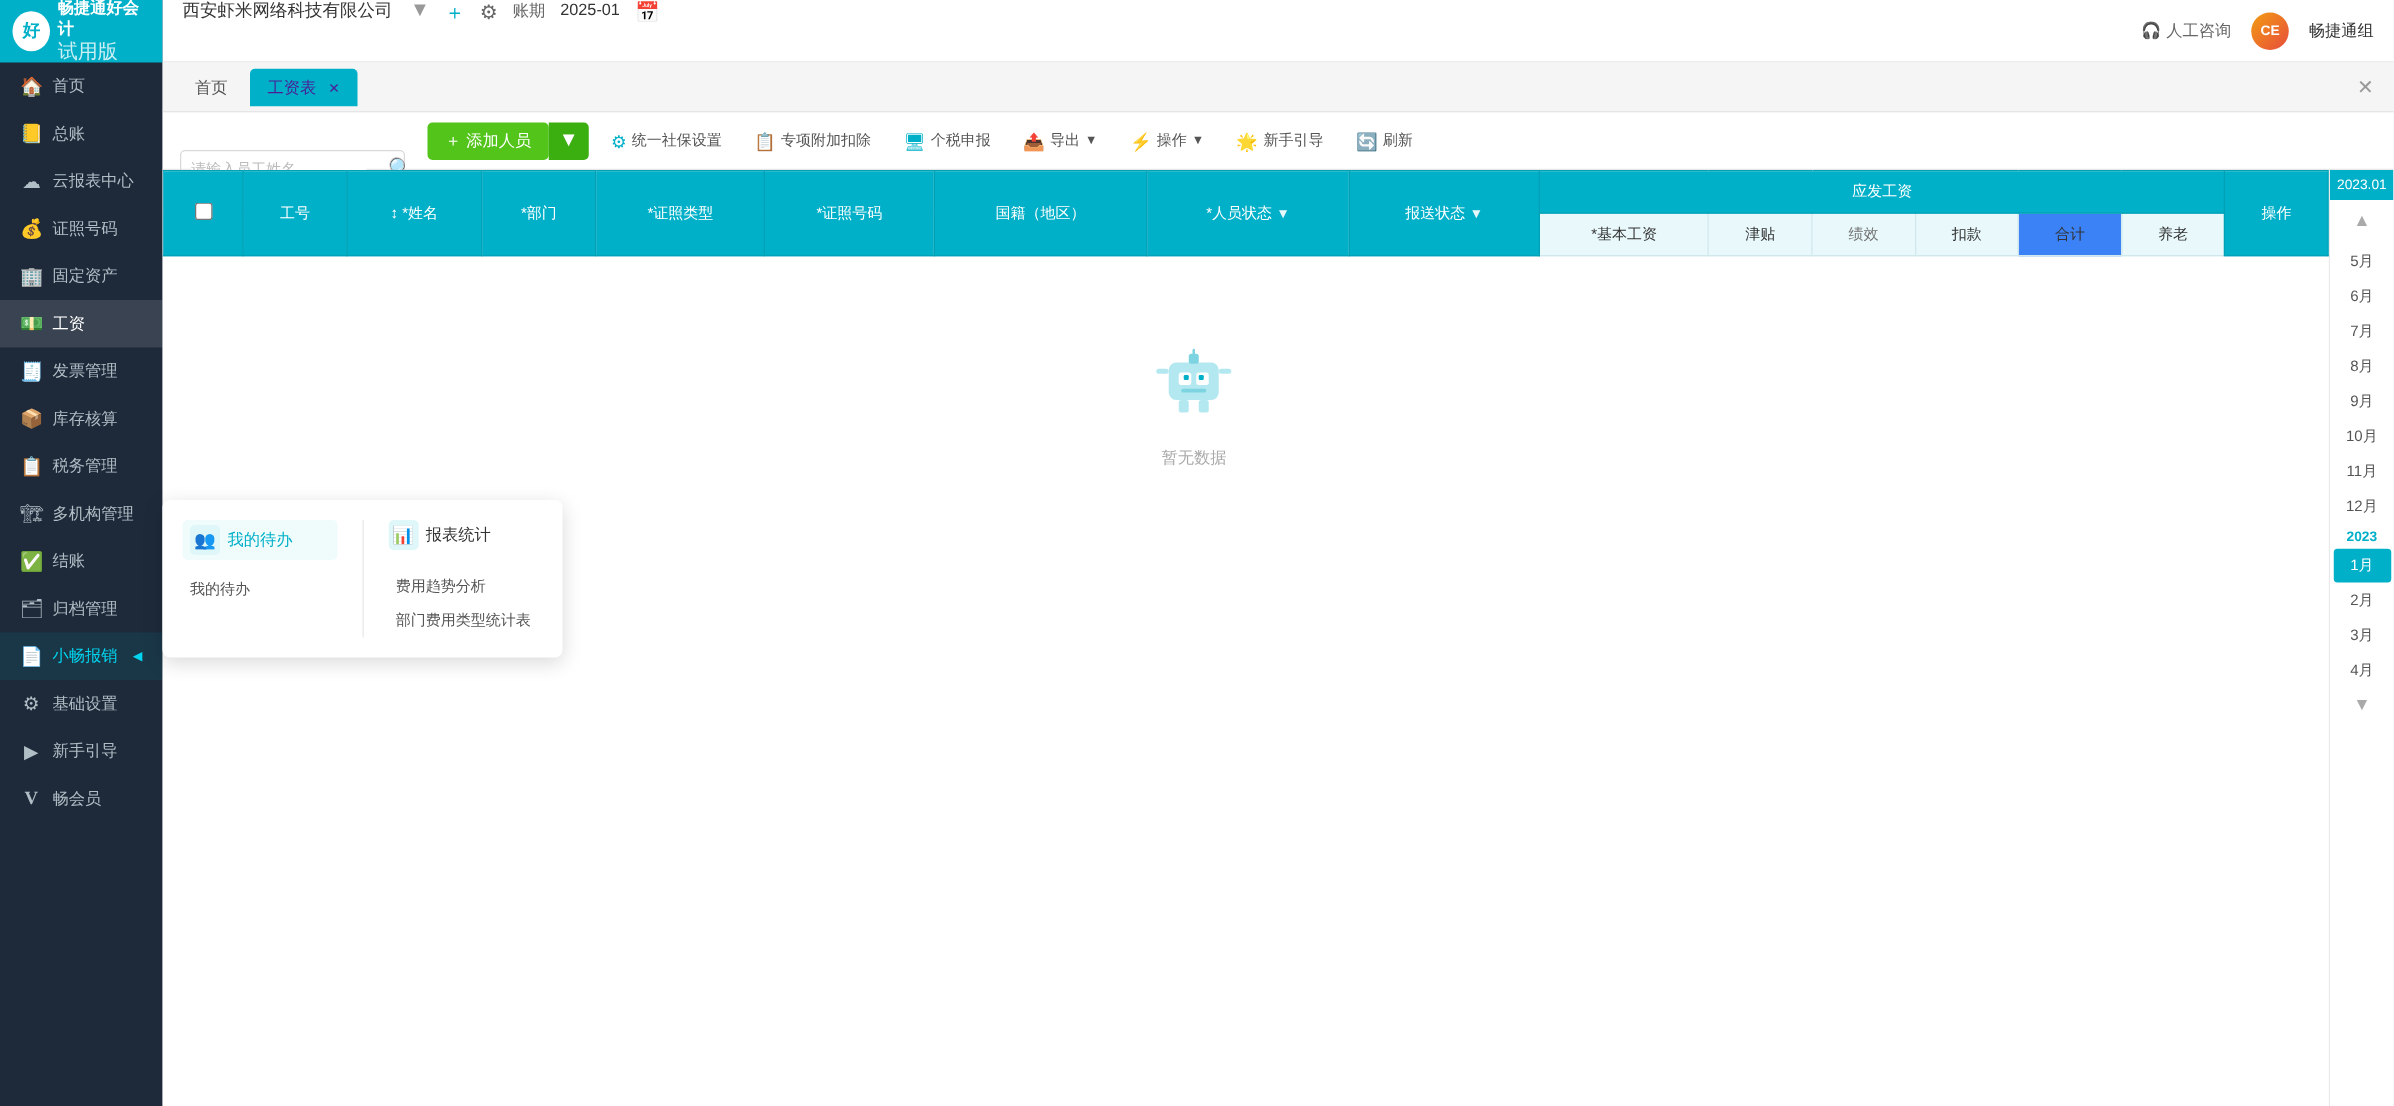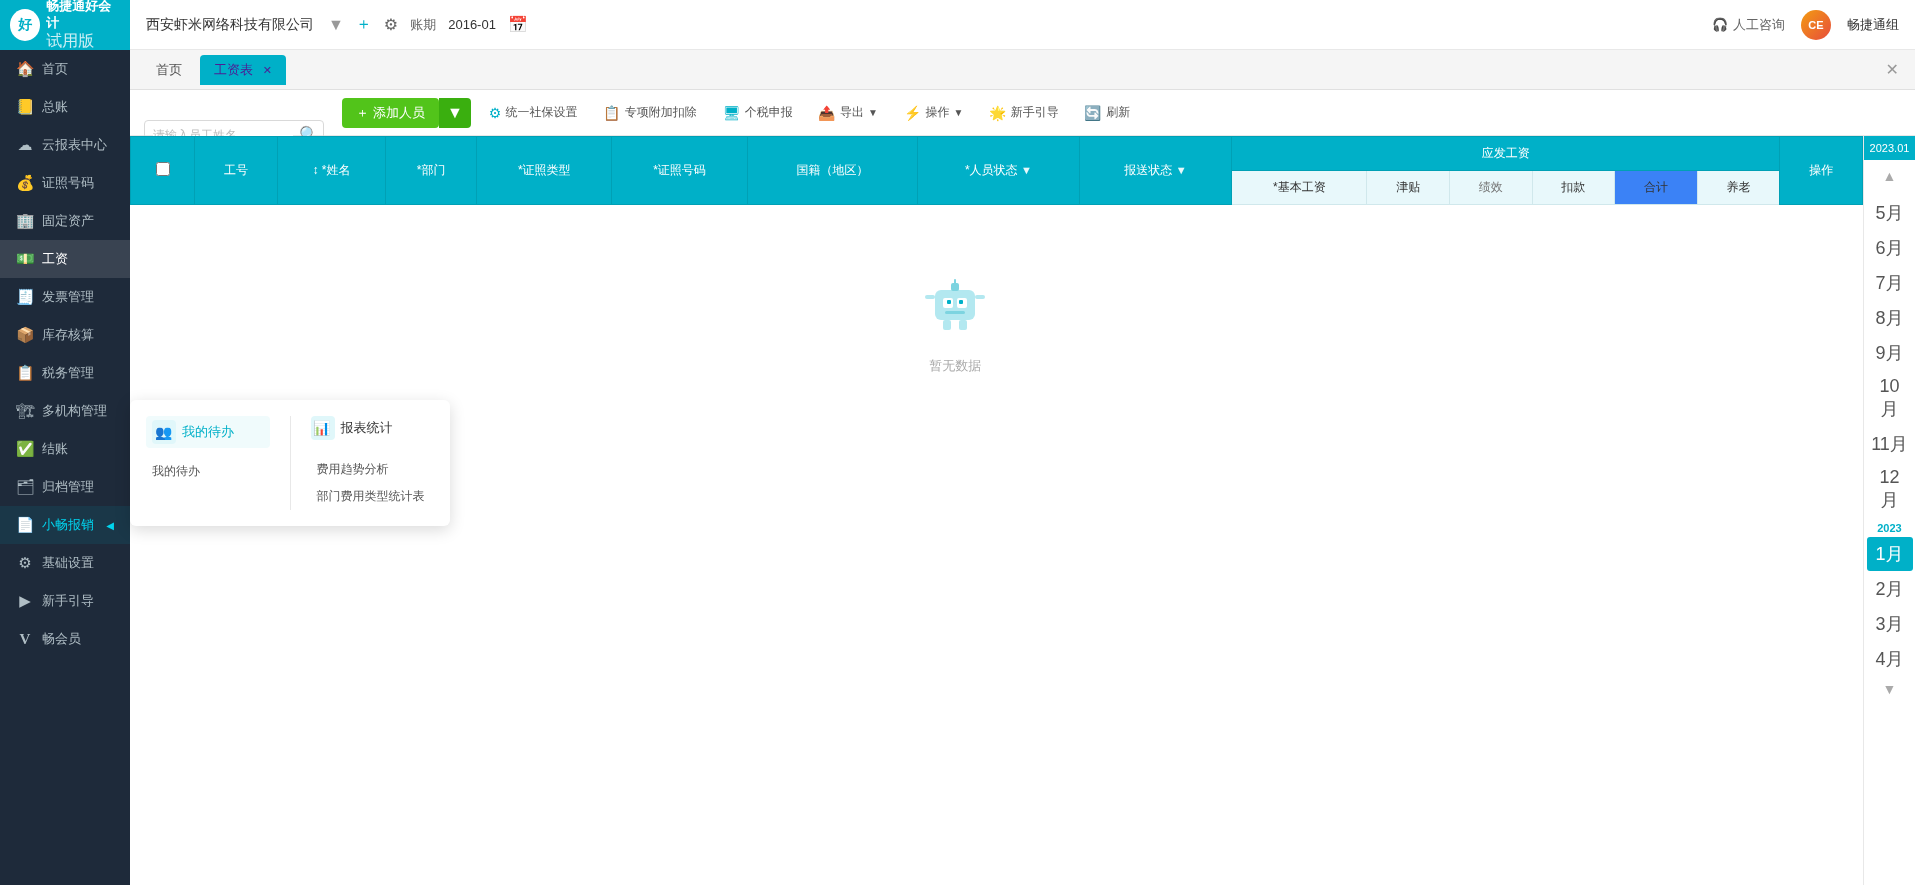--- a/index.html
+++ b/index.html
@@ -51,21 +51,20 @@
     .sidebar-item .icon { font-size: 15px; width: 18px; text-align: center; }
 
     
     .main { flex: 1; display: flex; flex-direction: column; height: 885px; overflow: hidden; }
 
     
     .topbar {
       height: 50px;
       background: #fff;
       display: flex;
-      align-items: center;
       padding: 0 16px;
       border-bottom: 1px solid #e8e8e8;
       gap: 12px;
     }
     .company-name { font-size: 14px; color: #333; font-weight: 500; }
     .company-dropdown { color: #999; cursor: pointer; margin-left: 2px; }
     .topbar-add-btn {
       color: #00b0c8;
       cursor: pointer;
       font-size: 16px;
@@ -125,21 +124,21 @@
       border-bottom: 1px solid #e8e8e8;
       gap: 10px;
     }
     .search-box {
       display: flex;
       align-items: center;
       border: 1px solid #d9d9d9;
       border-radius: 4px;
       padding: 4px 8px;
       width: 180px;
-      gap: 6px;
+      gap: 18px;
       margin-top: 44px;
     }
     .search-input {
       border: none;
       outline: none;
       font-size: 12px;
       color: #333;
       width: 140px;
     }
     .search-input::placeholder { color: #bbb; }
@@ -236,21 +235,21 @@
       align-items: center;
       gap: 1px;
       flex: 1;
       overflow-y: auto;
       padding: 4px 0;
     }
     .month-item {
       width: 46px;
       text-align: center;
       padding: 5px 4px;
-      font-size: 18px;
+      font-size: 12px;
       color: #555;
       cursor: pointer;
       border-radius: 2px;
     }
     .month-item.active {
       background: #00b0c8;
       color: #fff;
       border-radius: 3px;
     }
     .month-item.year-label {
@@ -387,21 +386,21 @@
 </div>
 
 <div class="main">
 
   <div class="topbar">
     <span class="company-name">西安虾米网络科技有限公司</span>
     <span class="company-dropdown">▼</span>
     <span class="topbar-add-btn">＋</span>
     <span class="topbar-settings-btn">⚙</span>
     <span class="period-label">账期</span>
-    <span class="period-value">2016-01</span>
+    <span class="period-value">2025-01</span>
     <span class="period-cal">📅</span>
     <div class="topbar-right">
       <div class="support-btn">
         <span>🎧</span>
         <span>人工咨询</span>
       </div>
       <div class="user-avatar">CE</div>
       <span class="user-name">畅捷通组</span>
     </div>
   </div>

